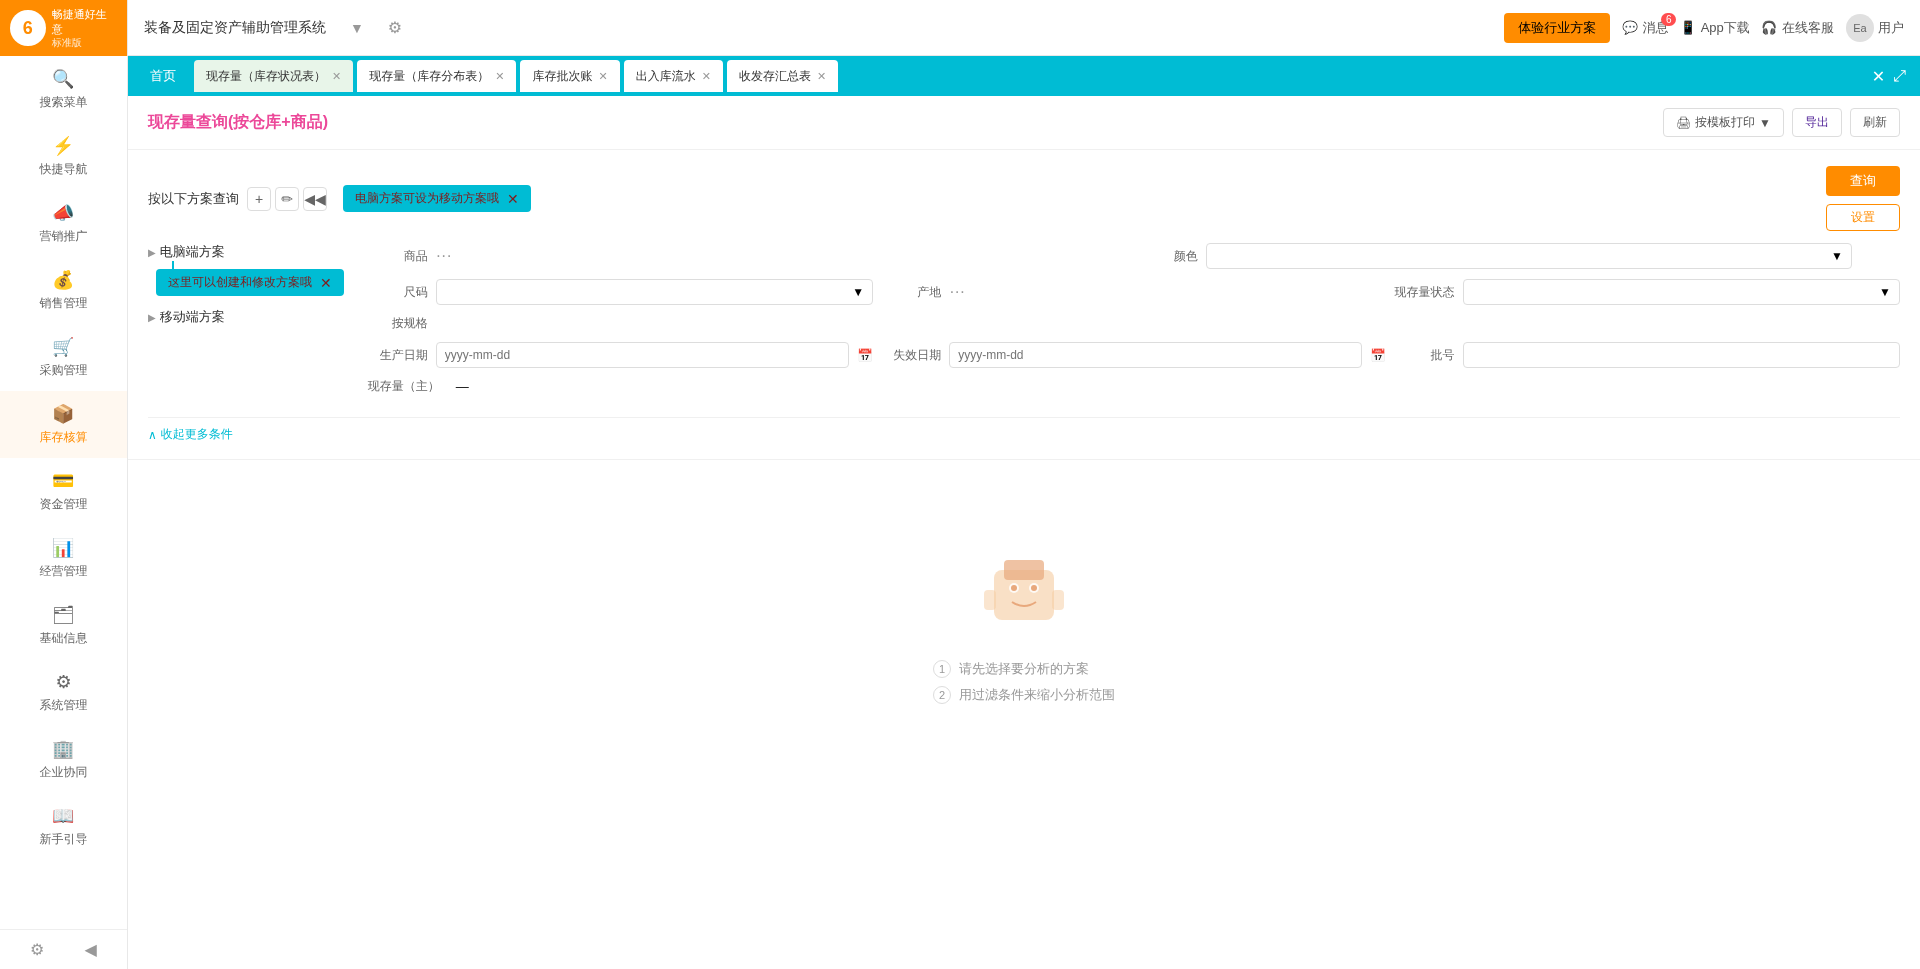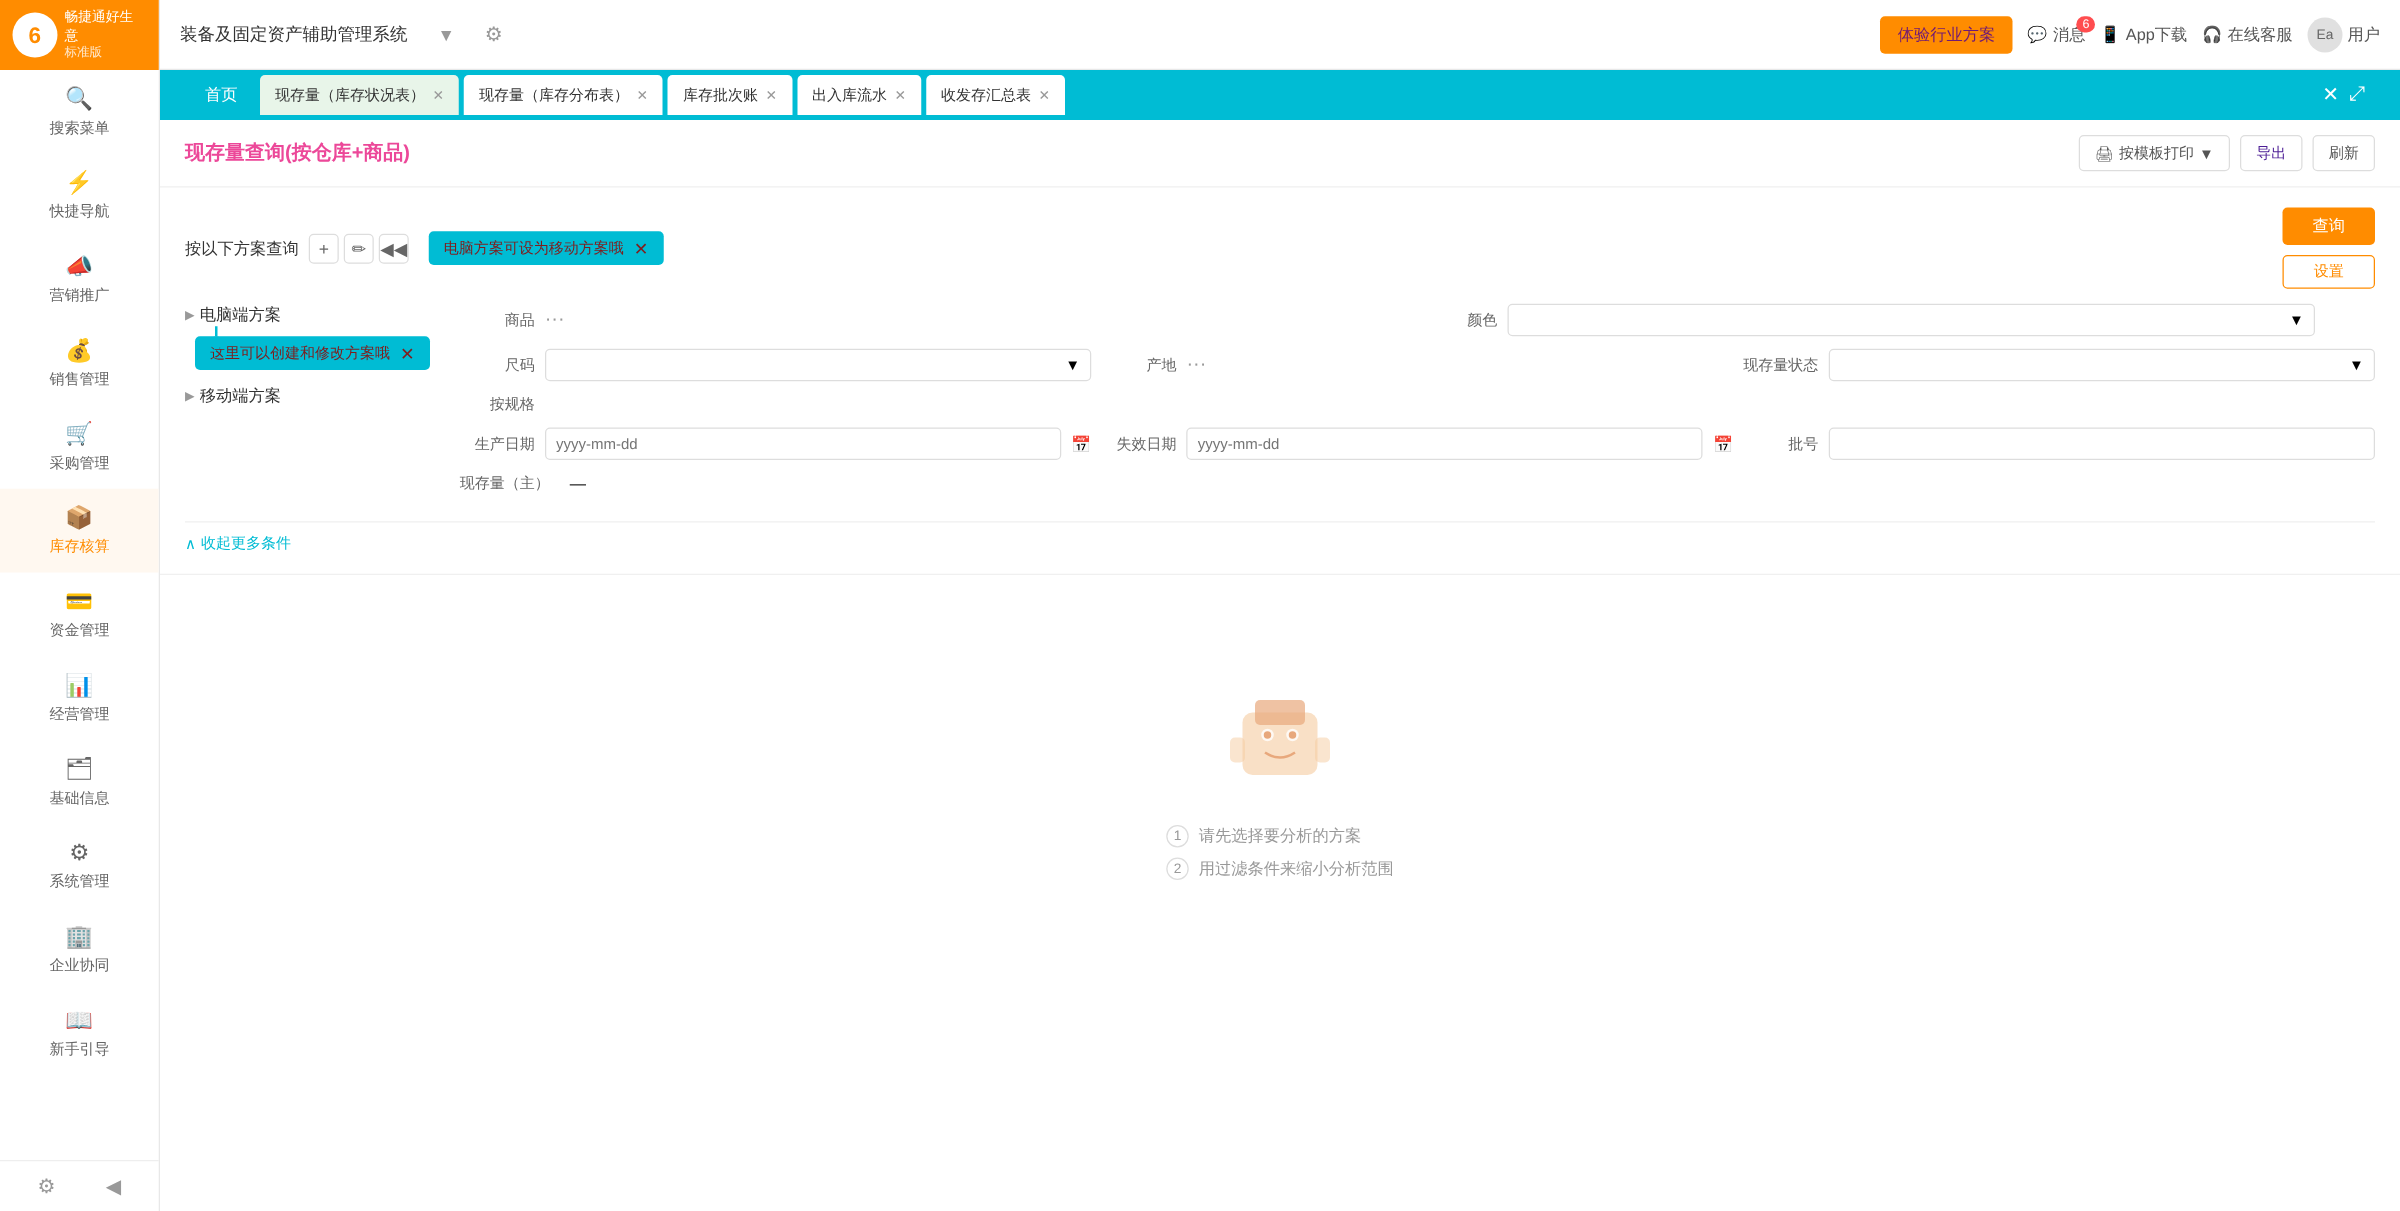--- a/index.html
+++ b/index.html
@@ -75,21 +75,21 @@
     .system-title {
       font-size: 14px;
       color: #333;
       flex: 1;
       display: flex;
       align-items: center;
       gap: 24px;
     }
     .btn-industry {
       background: #ff8c00;
-      color: #701a75;
+      color: #000000;
       border: none;
       padding: 6px 14px;
       border-radius: 4px;
       cursor: pointer;
       font-size: 13px;
     }
     .header-icon-btn {
       display: flex;
       align-items: center;
       gap: 4px;
@@ -119,21 +119,21 @@
       font-size: 11px;
       color: #666;
     }
 
     
     .tab-bar {
       background: #00bcd4;
       display: flex;
       align-items: center;
       height: 40px;
-      padding: 0 20px;
+      padding: 0 6px;
     }
     .tab-home {
       color: white;
       padding: 0 16px;
       height: 100%;
       display: flex;
       align-items: center;
       cursor: pointer;
       font-size: 13px;
     }

